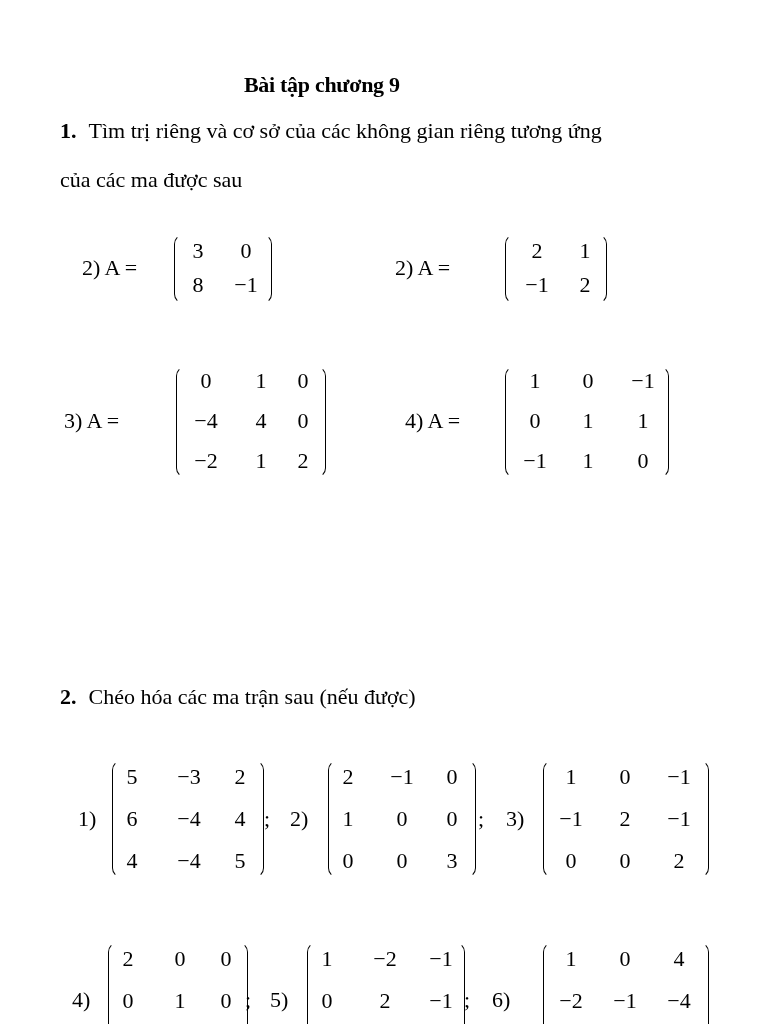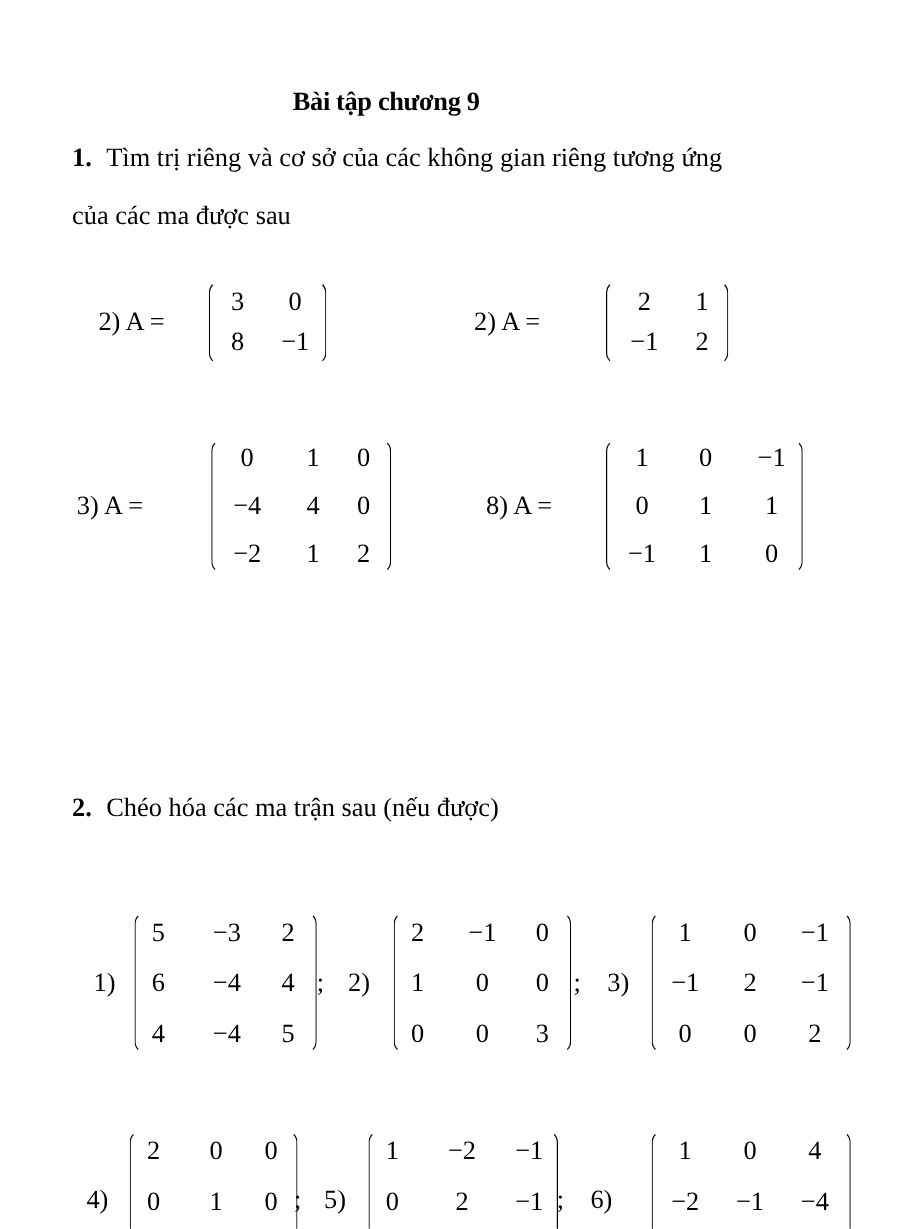--- a/index.html
+++ b/index.html
@@ -60,36 +60,36 @@
   <div class="cell" style="left:65px; top:2px;">1</div>
   <div class="cell" style="left:107px; top:2px;">0</div>
   <div class="cell" style="left:10px; top:42px;">−4</div>
   <div class="cell" style="left:65px; top:42px;">4</div>
   <div class="cell" style="left:107px; top:42px;">0</div>
   <div class="cell" style="left:10px; top:82px;">−2</div>
   <div class="cell" style="left:65px; top:82px;">1</div>
   <div class="cell" style="left:107px; top:82px;">2</div>
 </div>
 
-<div class="abs label" style="left:405px; top:408px;">8)  A =</div>
+<div class="abs label" style="left:405px; top:408px;">4)  A =</div>
 <div class="matrix" style="left:505px; top:366px; width:164px; height:112px;">
   <div class="bracket left"></div>
   <div class="bracket right"></div>
   <div class="cell" style="left:10px; top:2px;">1</div>
   <div class="cell" style="left:63px; top:2px;">0</div>
   <div class="cell" style="left:118px; top:2px;">−1</div>
   <div class="cell" style="left:10px; top:42px;">0</div>
   <div class="cell" style="left:63px; top:42px;">1</div>
   <div class="cell" style="left:118px; top:42px;">1</div>
   <div class="cell" style="left:10px; top:82px;">−1</div>
   <div class="cell" style="left:63px; top:82px;">1</div>
   <div class="cell" style="left:118px; top:82px;">0</div>
 </div>
 
-<div class="abs q-text" style="left:60px; top:660px;">
+<div class="abs q-text" style="left:60px; top:684px;">
   <span class="q-num">2.</span><span>Chéo hóa các ma trận sau (nếu được)</span>
 </div>
 
 <div class="abs label" style="left:78px; top:806px;">1)</div>
 <div class="matrix" style="left:112px; top:760px; width:152px; height:118px;">
   <div class="bracket left"></div>
   <div class="bracket right"></div>
   <div class="cell" style="left:0px; top:4px;">5</div>
   <div class="cell" style="left:57px; top:4px;">−3</div>
   <div class="cell" style="left:108px; top:4px;">2</div>

